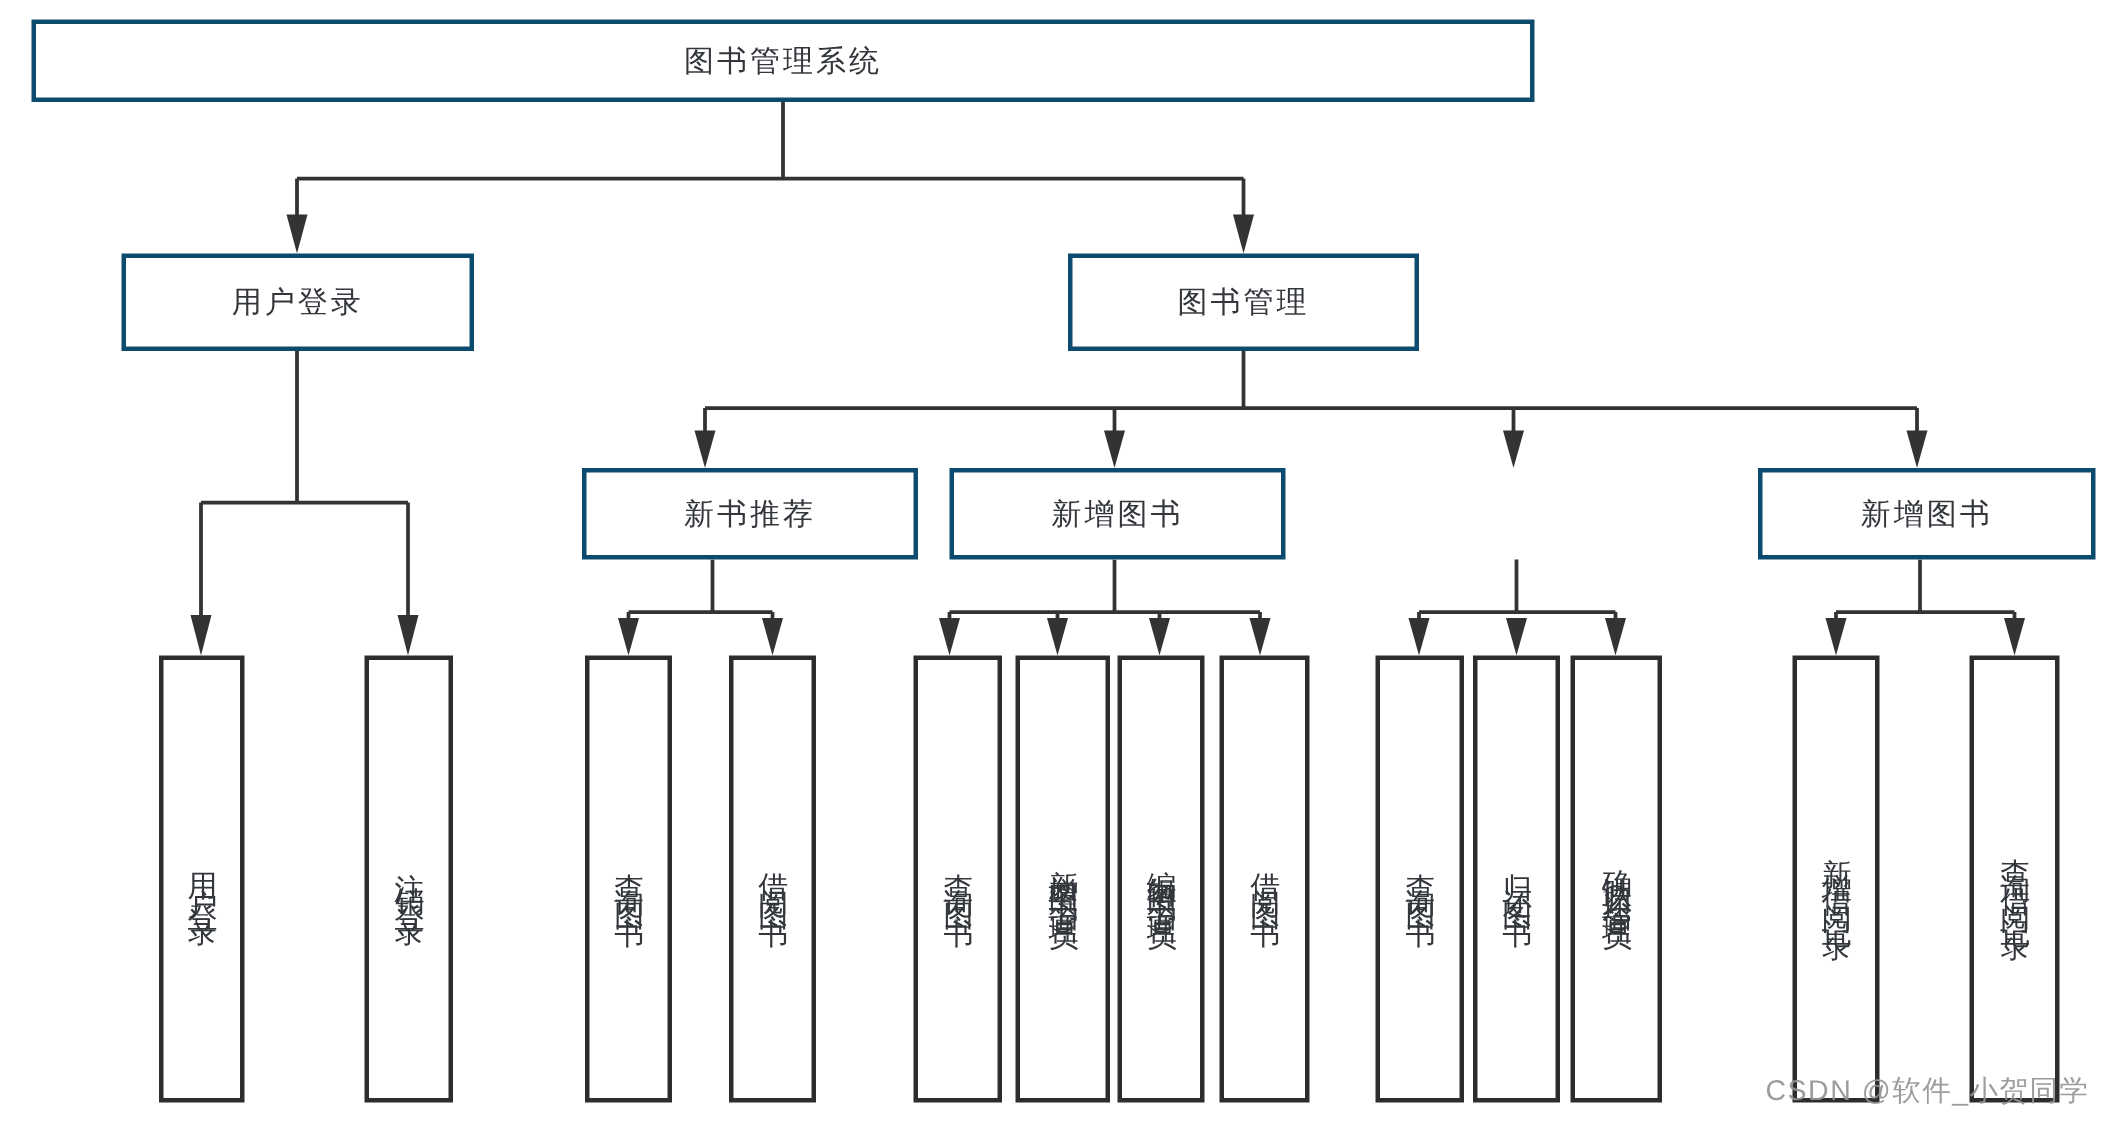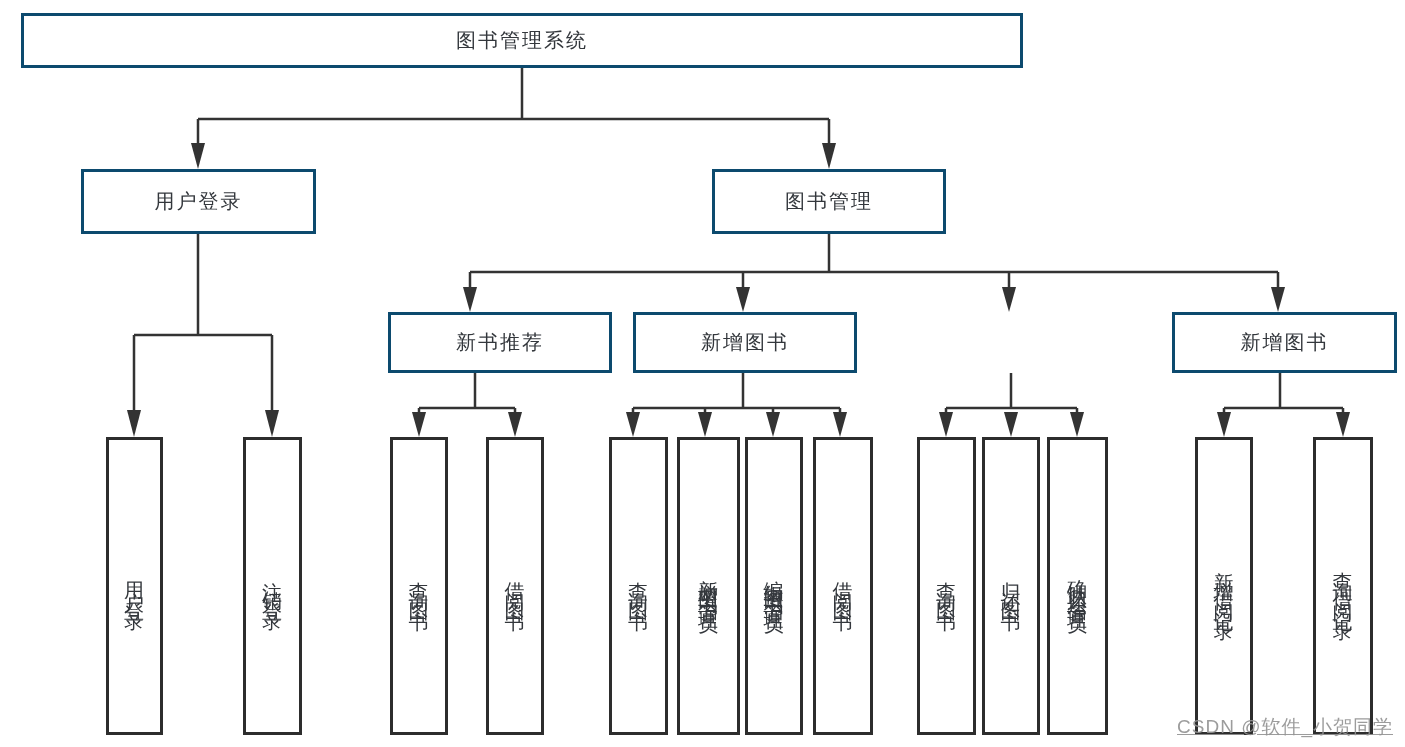--- a/index.html
+++ b/index.html
@@ -48,21 +48,20 @@
   }
   .vnode.long { letter-spacing: 5px; }
   .watermark {
     position: absolute;
     right: 12px;
     top: 714px;
     font-size: 19px;
     color: rgba(148,148,148,0.92);
     letter-spacing: 1px;
     z-index: 5;
-    text-decoration: underline;
   }
 </style>
 </head>
 <body>
 
 <div class="canvas">
 
   <svg class="connectors" viewBox="0 0 1405 747" xmlns="http://www.w3.org/2000/svg">
     <g stroke="#333333" stroke-width="2.5" fill="none">
 

